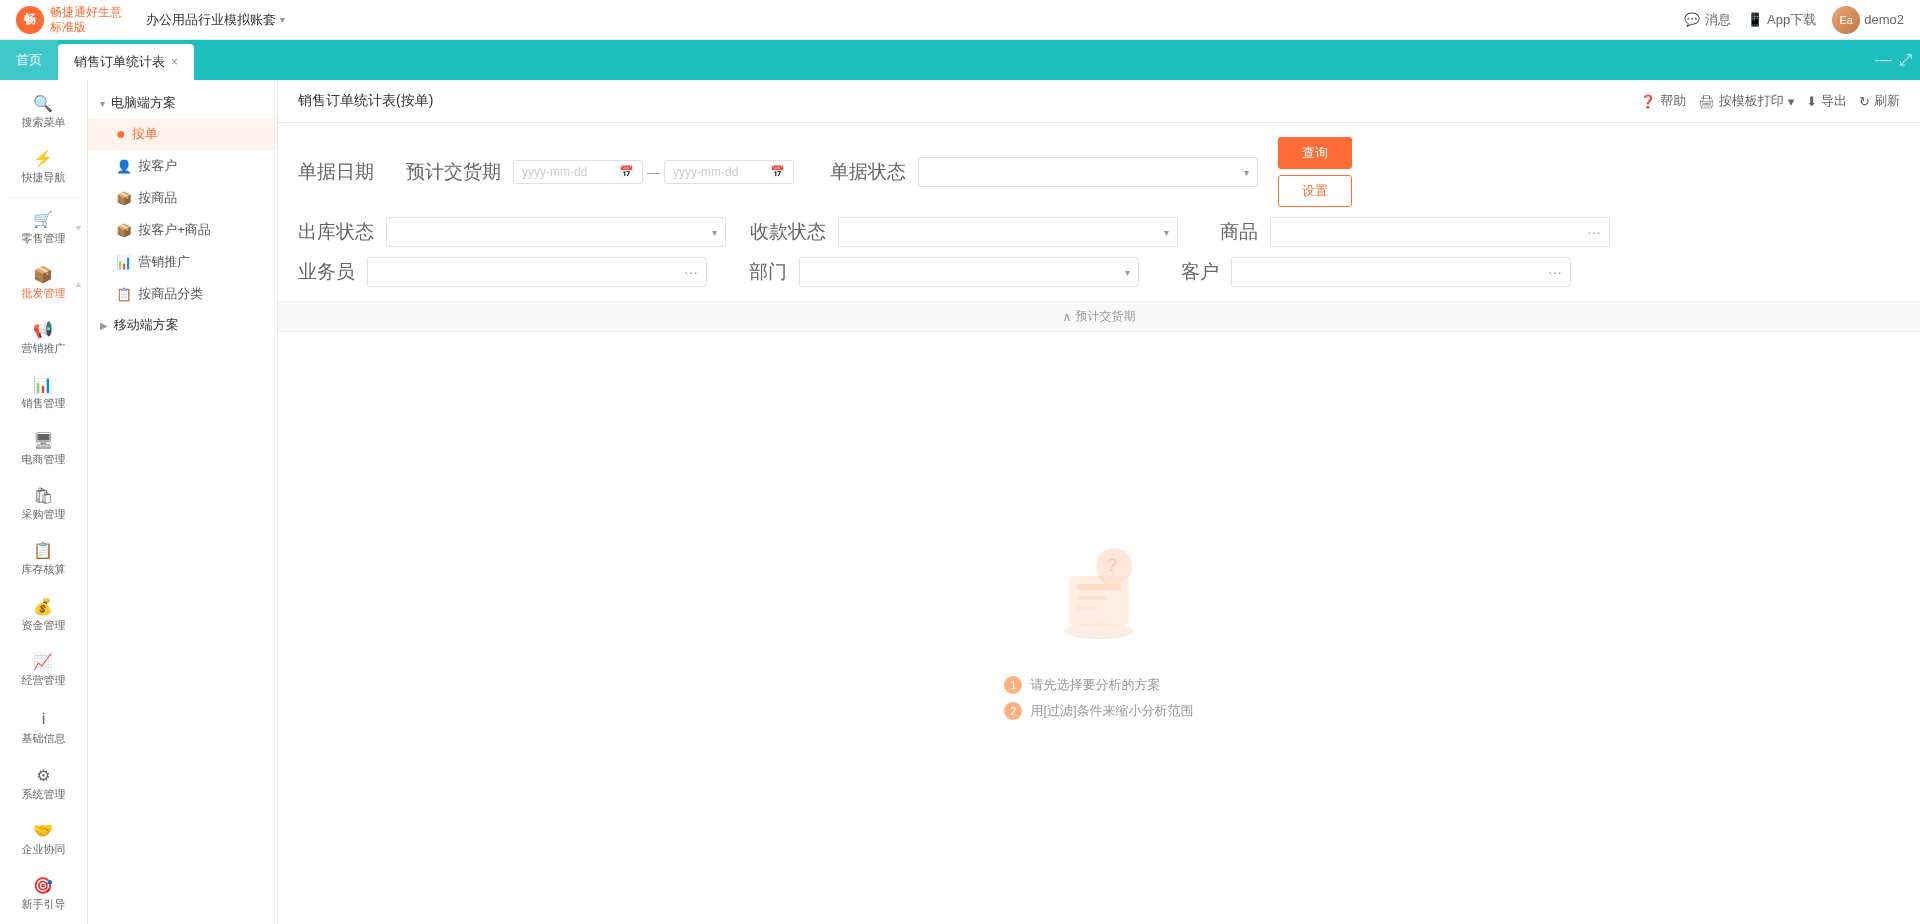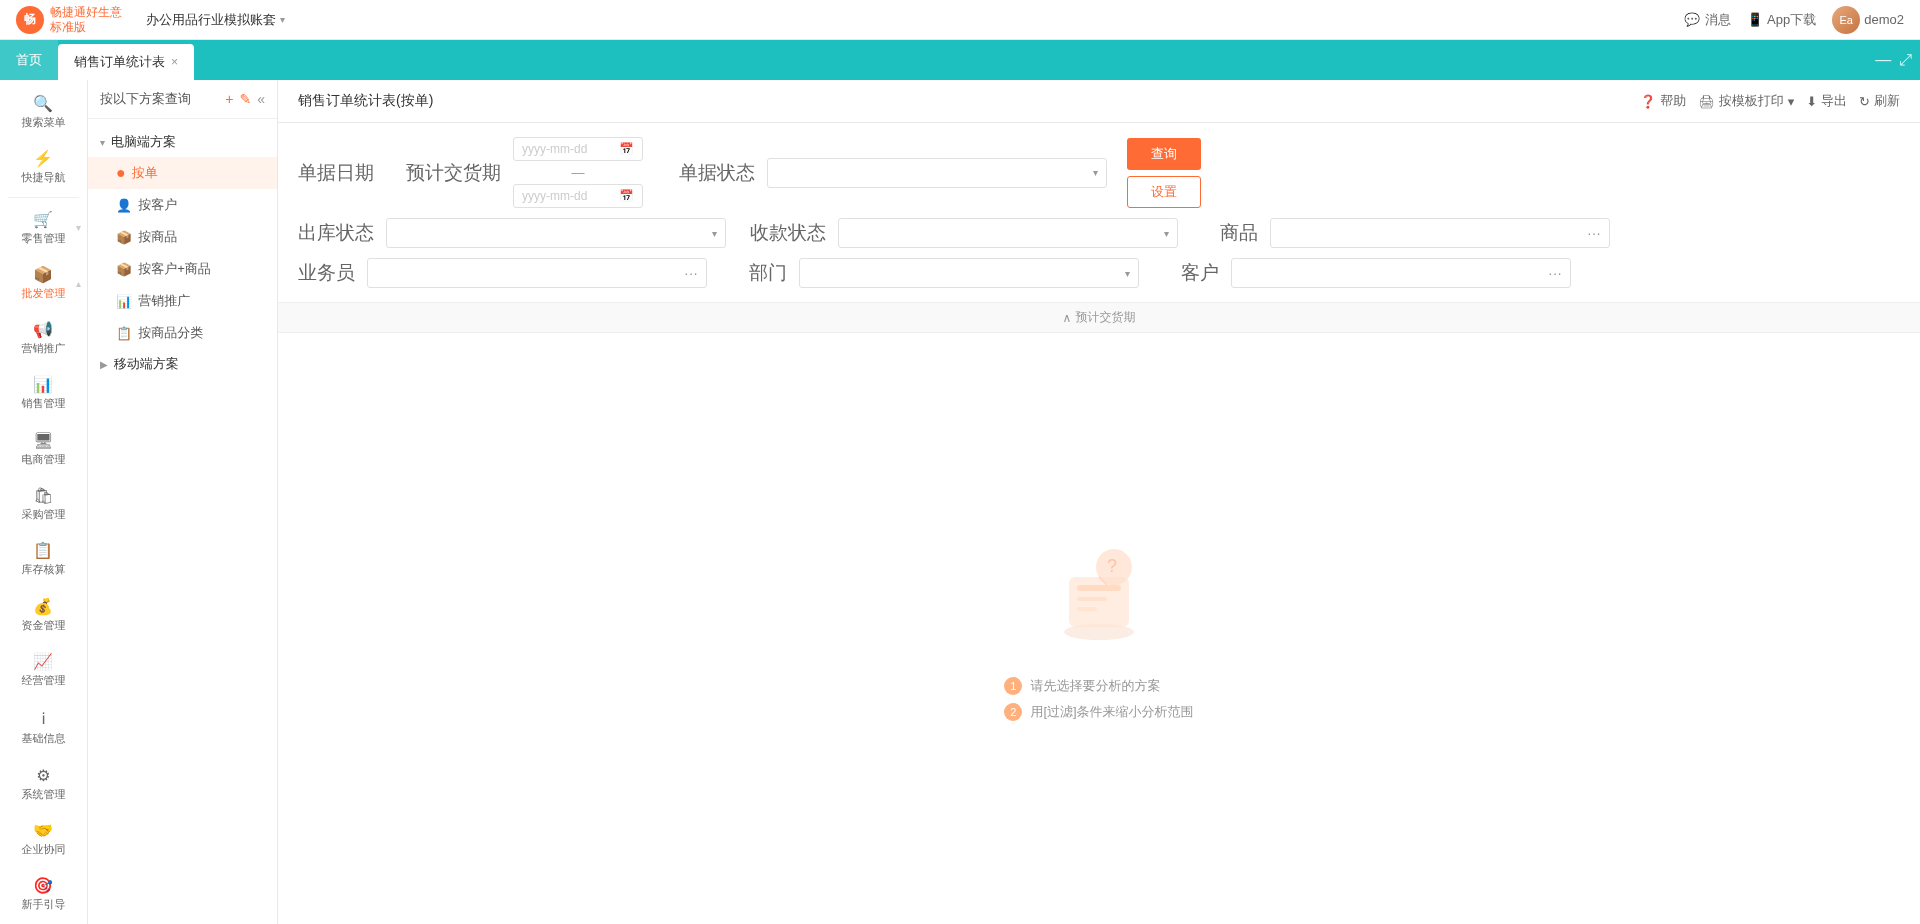--- a/index.html
+++ b/index.html
@@ -64,21 +64,21 @@
     .page-title { font-size: 14px; color: #333; font-weight: 500; }
     .page-header-actions { display: flex; align-items: center; gap: 12px; }
     .header-action-btn { display: flex; align-items: center; gap: 4px; font-size: 13px; color: #666; cursor: pointer; }
     .filter-row { display: flex; align-items: center; gap: 12px; margin-bottom: 10px; }
     .filter-row:last-child { margin-bottom: 0; }
     .filter-label { font-size: 19px; color: #666; min-width: 56px; text-align: right; flex-shrink: 0; }
     .filter-date-group { display: flex; align-items: center; gap: 4px; }
     .date-btn { padding: 3px 8px; font-size: 12px; border: 1px solid #e0e0e0; border-radius: 3px; cursor: pointer; color: #555; background: #fff; }
     .date-btn.active { background: #ff6b35; color: #fff; border-color: #ff6b35; border-radius: 12px; padding: 3px 10px; }
     .date-range-text { font-size: 12px; color: #999; margin-left: 4px; }
-    .filter-date-input { display: flex; align-items: center; gap: 4px; flex-direction: column; }
+    .filter-date-input { display: flex; align-items: center; gap: 4px; }
     .date-input-field { border: 1px solid #e0e0e0; border-radius: 3px; padding: 4px 8px; font-size: 12px; color: #999; width: 130px; display: flex; align-items: center; justify-content: space-between; cursor: pointer; background: #fff; }
     .date-sep { color: #999; }
     .filter-select { border: 1px solid #e0e0e0; border-radius: 3px; padding: 4px 8px; font-size: 12px; color: #333; flex: 1; max-width: 340px; display: flex; align-items: center; justify-content: space-between; cursor: pointer; background: #fff; min-width: 200px; height: 30px; }
     .filter-select-arrow { color: #999; font-size: 10px; }
     .filter-dots { color: #999; cursor: pointer; font-size: 14px; }
     .filter-more-select { border: 1px solid #e0e0e0; border-radius: 3px; padding: 4px 8px; font-size: 12px; color: #333; display: flex; align-items: center; justify-content: space-between; cursor: pointer; background: #fff; height: 30px; min-width: 340px; }
     .query-btn { background: #ff6b35; color: #fff; border: none; border-radius: 3px; padding: 6px 24px; font-size: 13px; cursor: pointer; height: 32px; }
     .setting-btn { background: #fff; color: #ff6b35; border: 1px solid #ff6b35; border-radius: 3px; padding: 5px 16px; font-size: 13px; cursor: pointer; height: 32px; }
 
     .filter-actions { display: flex; flex-direction: column; gap: 6px; margin-left: 8px; }
@@ -222,28 +222,20 @@
       </div>
       <div class="sidebar-item">
         
         
       </div>
 
     </div>
   </div>
 
   <div class="left-panel">
-    <div class="left-panel-header">
-      <span class="left-panel-title">按以下方案查询</span>
-      <div class="left-panel-actions">
-        <span class="panel-action-btn">+</span>
-        <span class="panel-action-btn">✎</span>
-        <span class="panel-collapse-btn">«</span>
-      </div>
-    </div>
     <div class="schema-section">
       <div class="schema-group">
         <div class="schema-group-header">
           <span class="schema-group-arrow">▾</span>
           <span>电脑端方案</span>
         </div>
         <div class="schema-item active">
           <span class="schema-item-icon" style="color:#ff6b35;font-size:16px;">●</span>
           <span>按单</span>
         </div>

